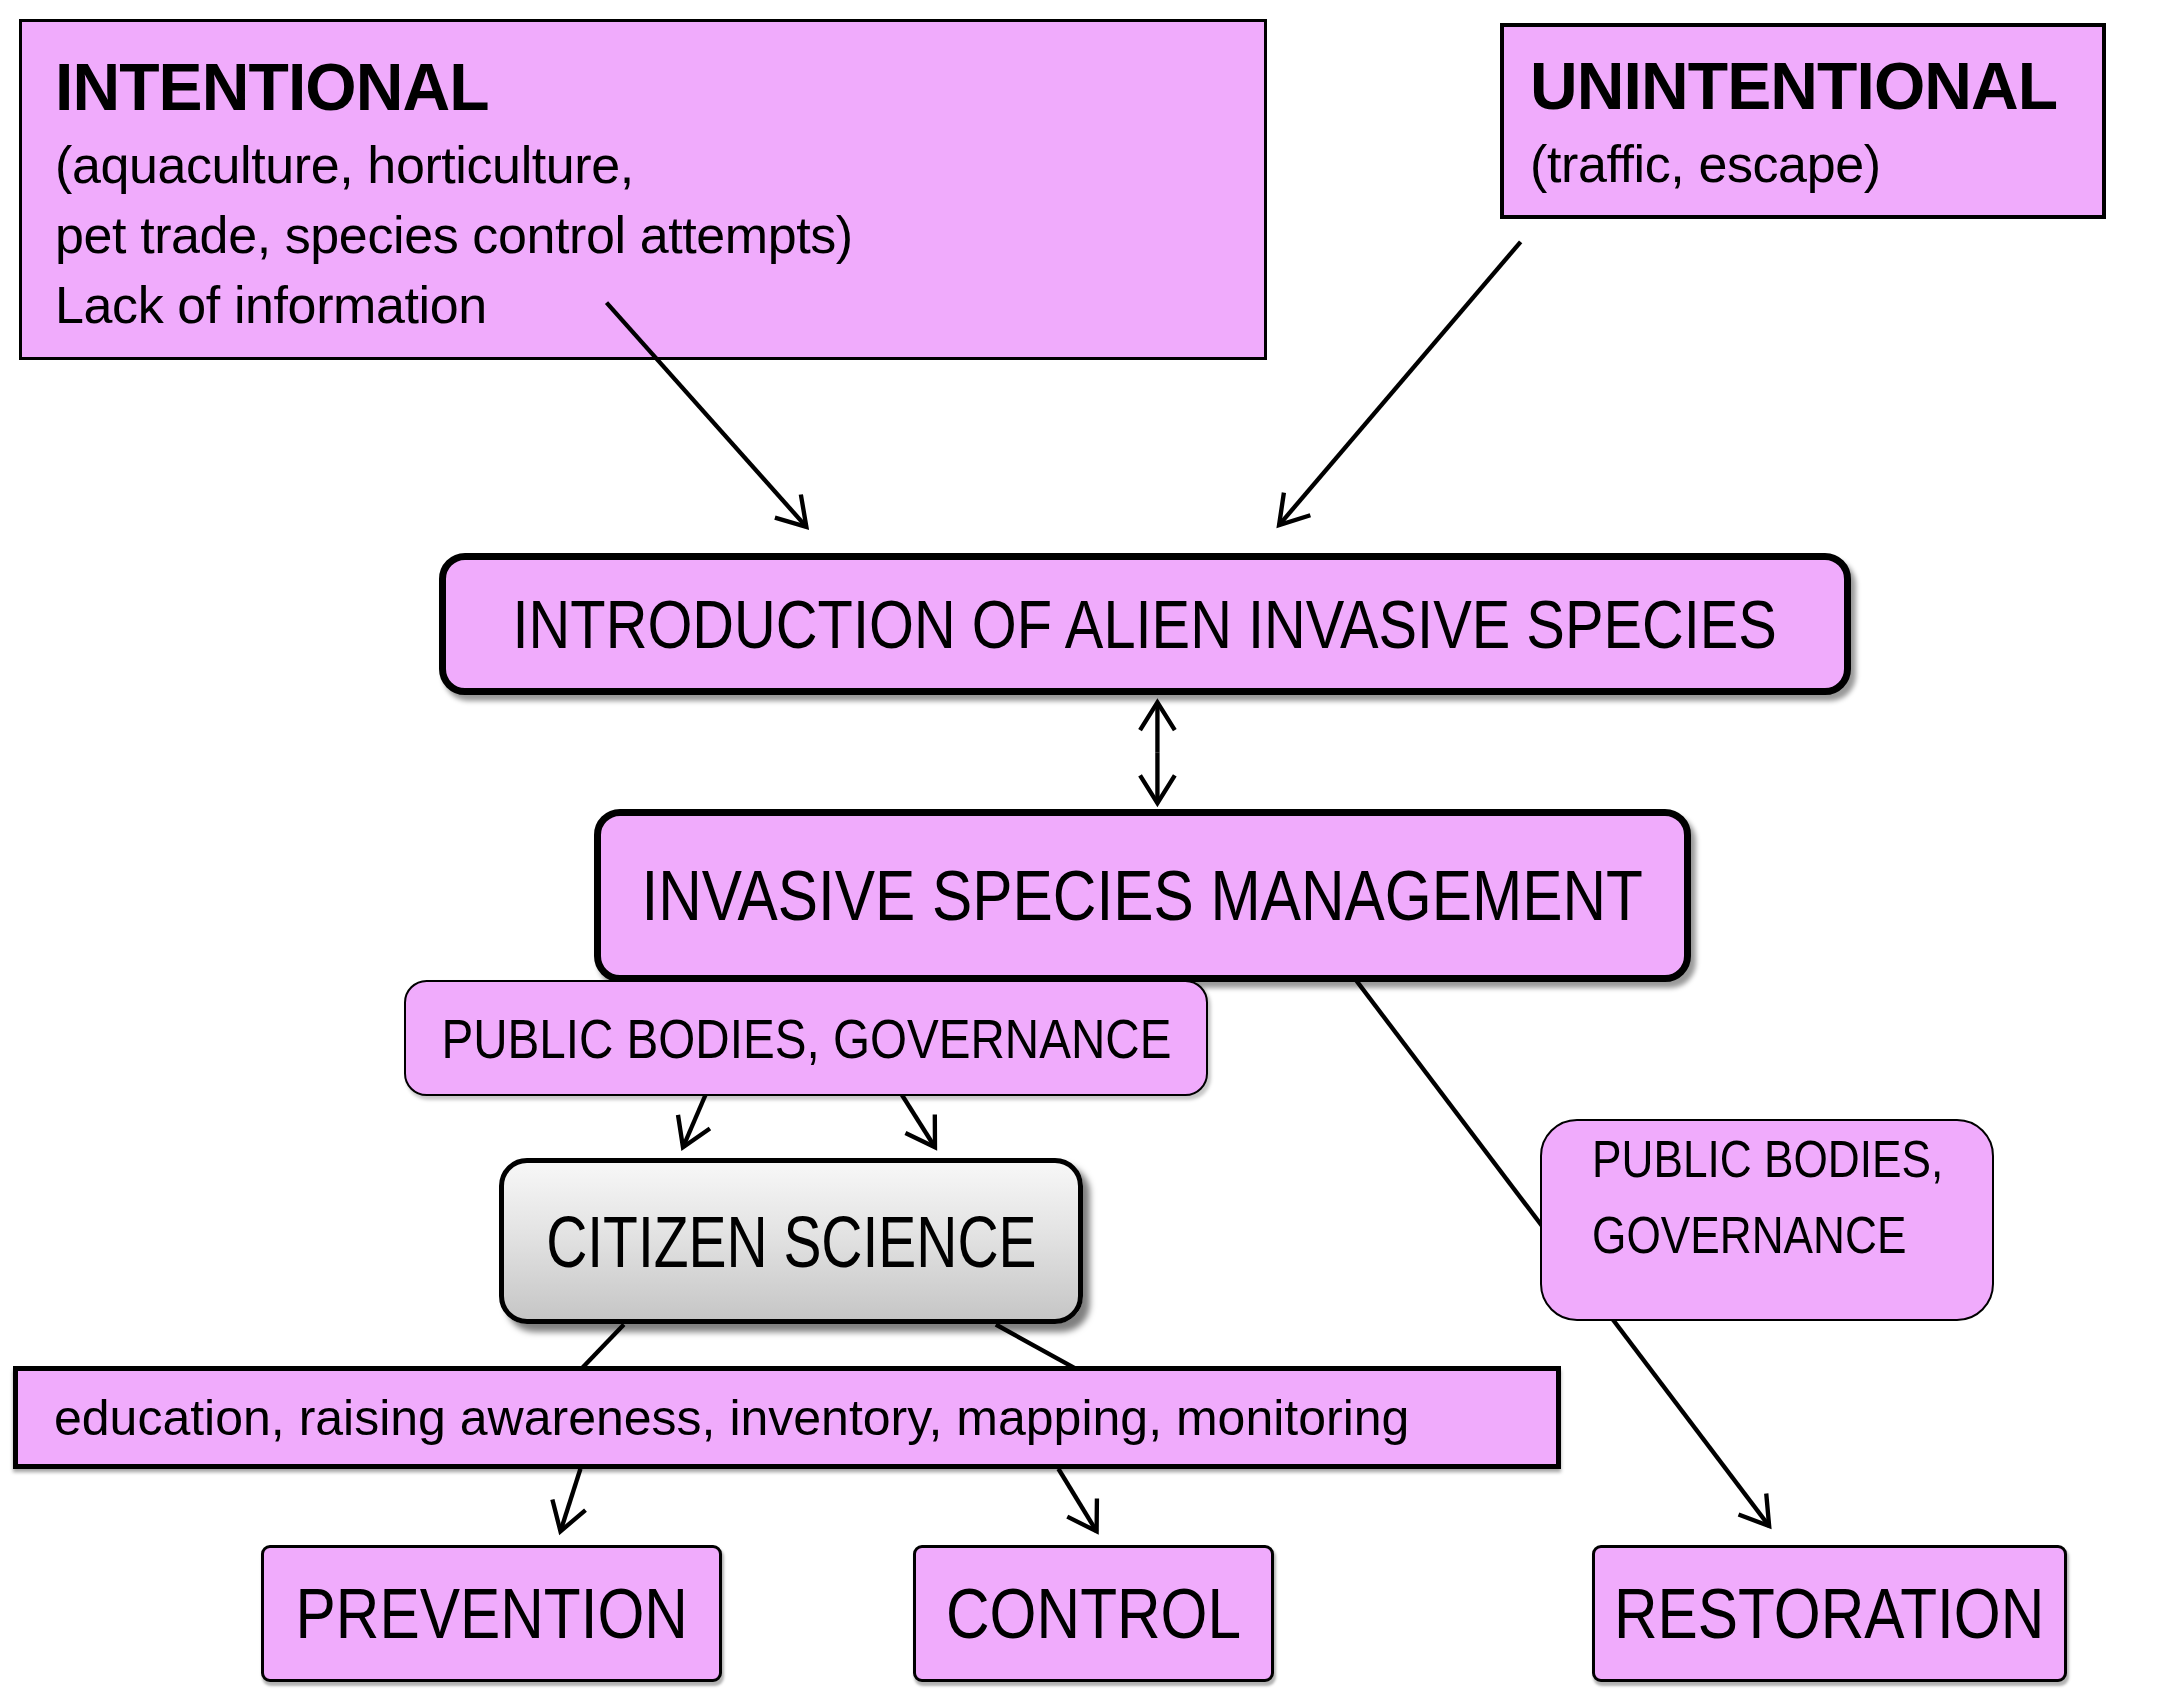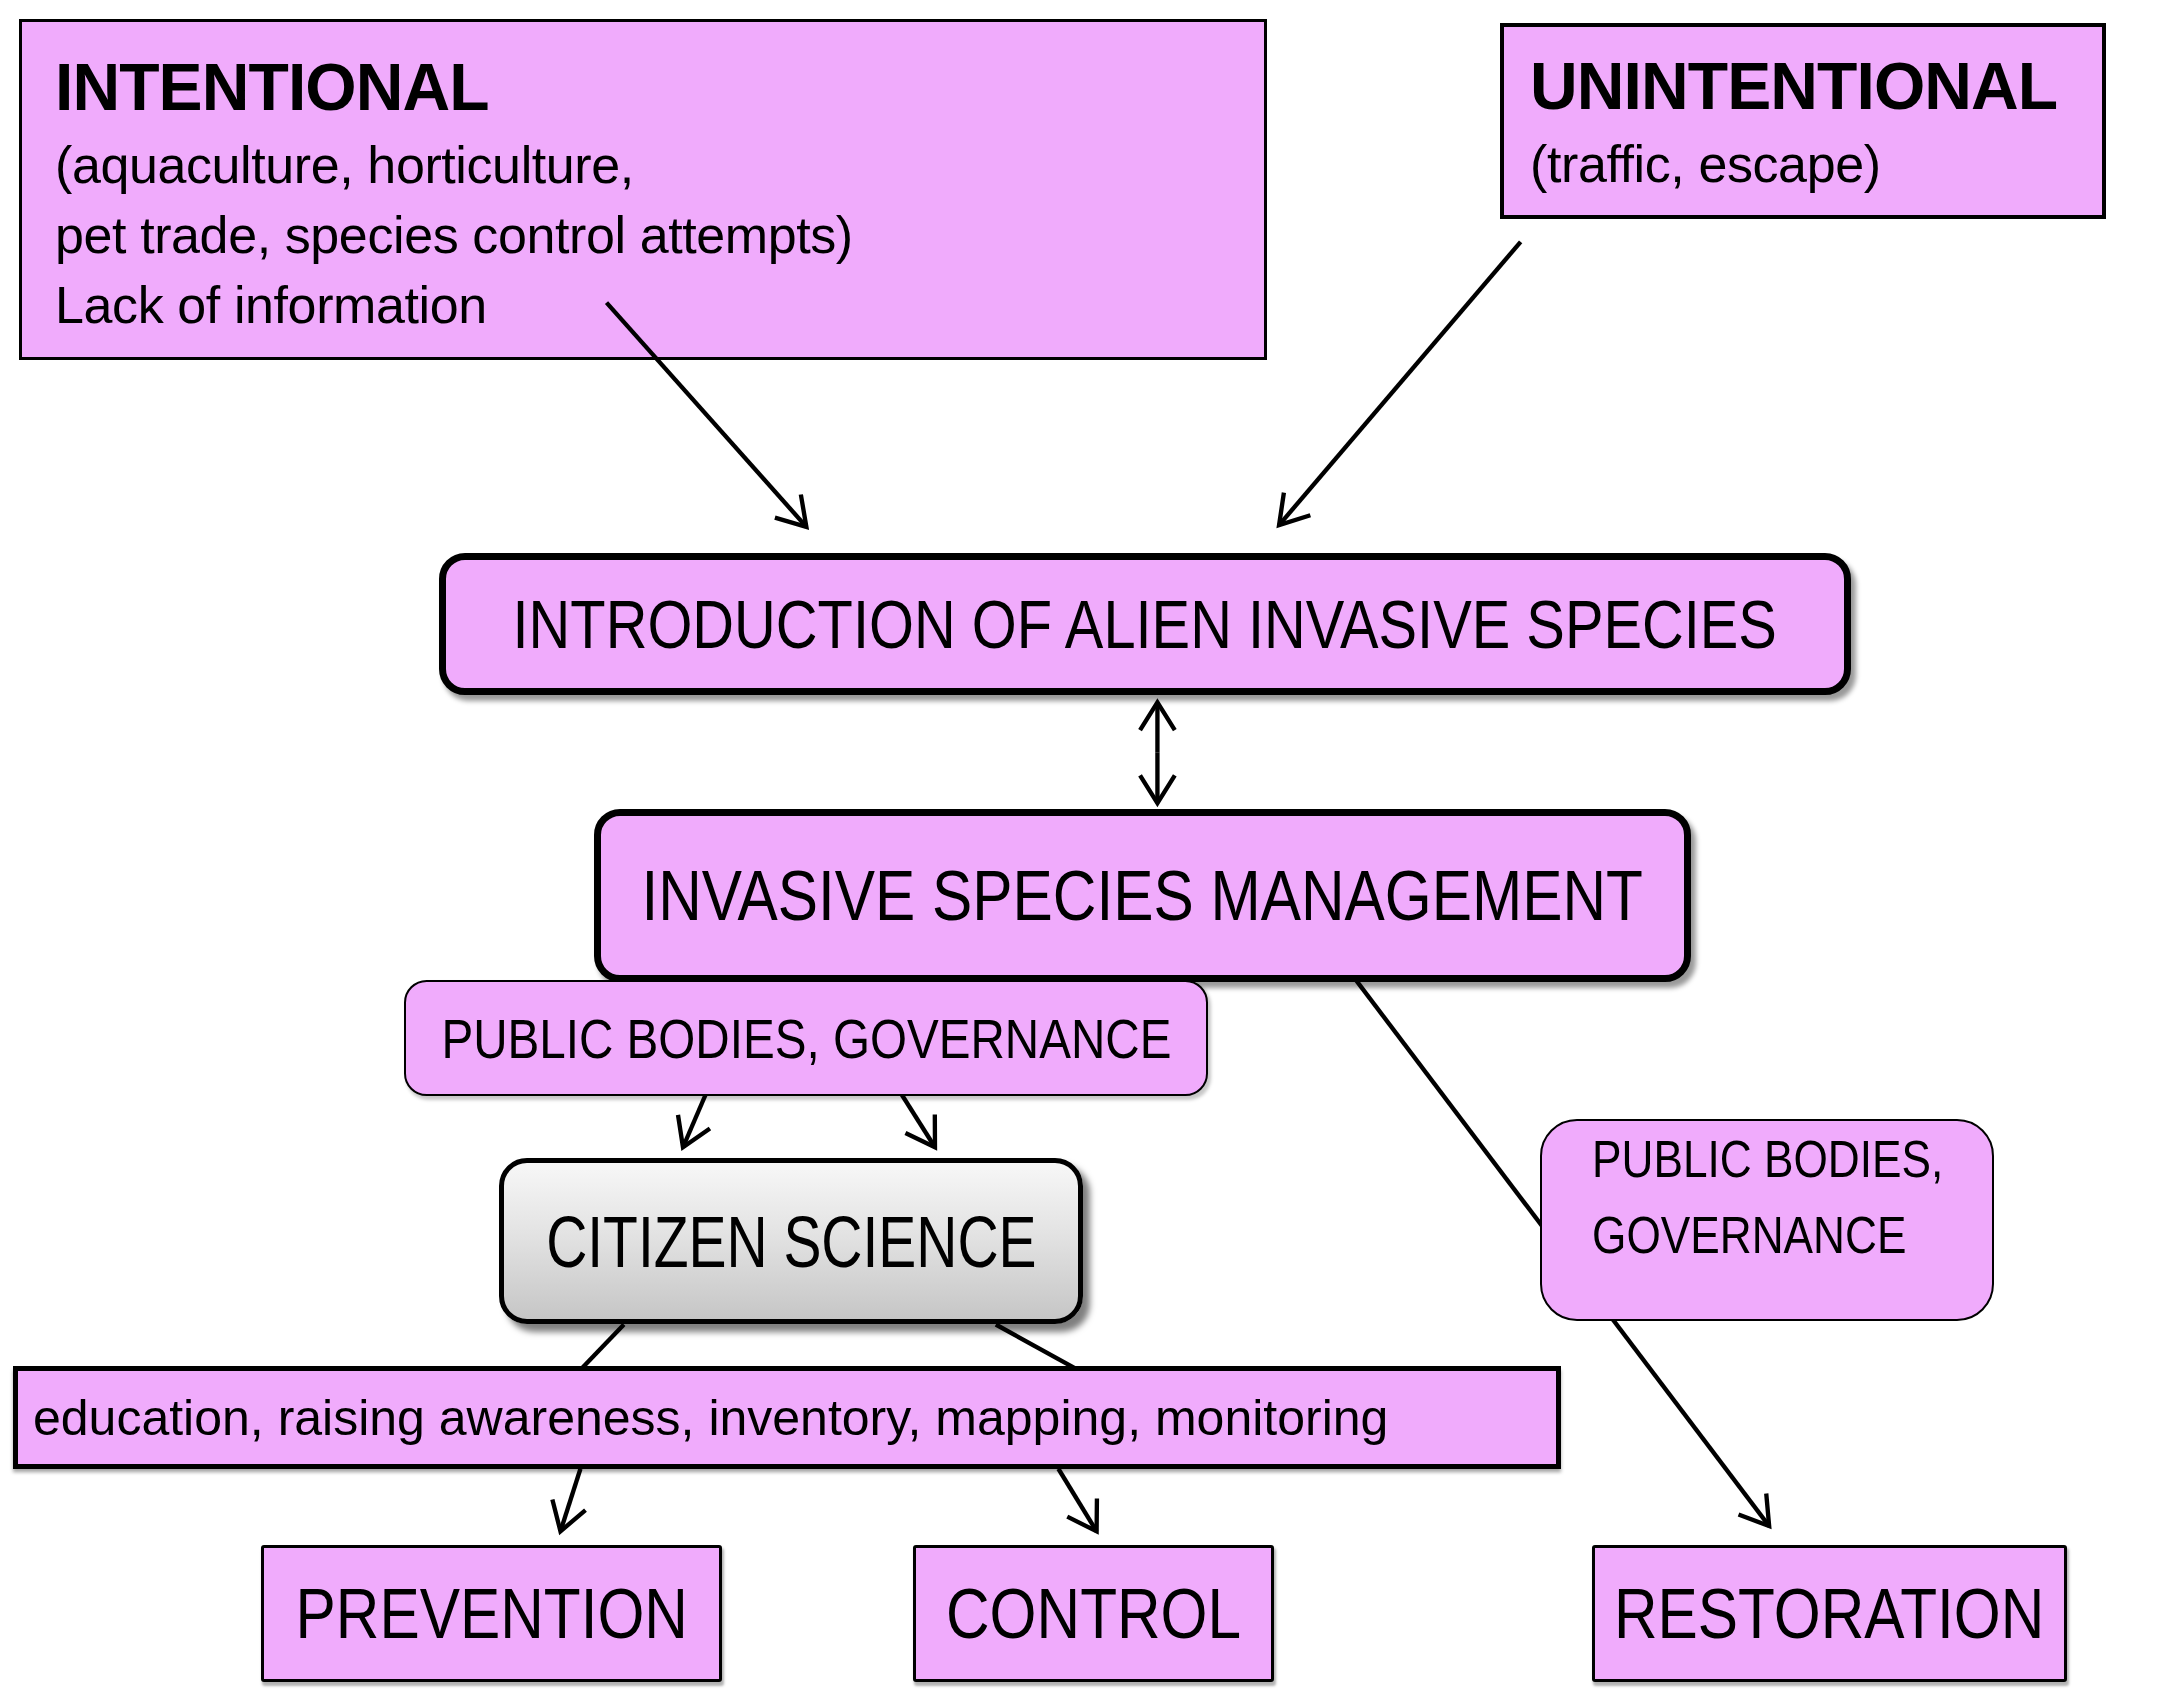--- a/index.html
+++ b/index.html
@@ -49,26 +49,26 @@
 
   .box-citizen{
     left:499px;top:1158px;width:584px;height:166px;
     border-width:5.2px;border-radius:28px;font-size:73px;
     background:linear-gradient(180deg,#f7f7f7 0%,#e3e3e3 45%,#c6c6c6 100%);
     box-shadow:7px 7.8px 6px rgba(0,0,0,0.50);
   }
 
   .box-activities{
     left:13px;top:1366px;width:1548px;height:103px;
-    border-width:5.2px;justify-content:flex-start;padding-left:15px;
+    border-width:5.2px;justify-content:flex-start;padding-left:36px;
     font-size:50px;box-shadow:0 4.3px 3.5px rgba(0,0,0,0.35);
   }
 
   .small-node{
-    border-width:3.5px;border-radius:3px;font-size:71px;
+    border-width:3.5px;border-radius:9px;font-size:71px;
     box-shadow:1.7px 3.5px 2.6px rgba(0,0,0,0.30);
   }
   .box-prevention{left:261px;top:1545px;width:461px;height:137px;}
   .box-control{left:913px;top:1545px;width:361px;height:137px;}
   .box-restoration{left:1592px;top:1545px;width:475px;height:137px;}
 
   .box-pb-right{
     left:1540px;top:1119px;width:454px;height:202px;
     border-width:2.6px;border-radius:37px;font-size:52px;
     flex-direction:column;align-items:flex-start;justify-content:flex-start;

